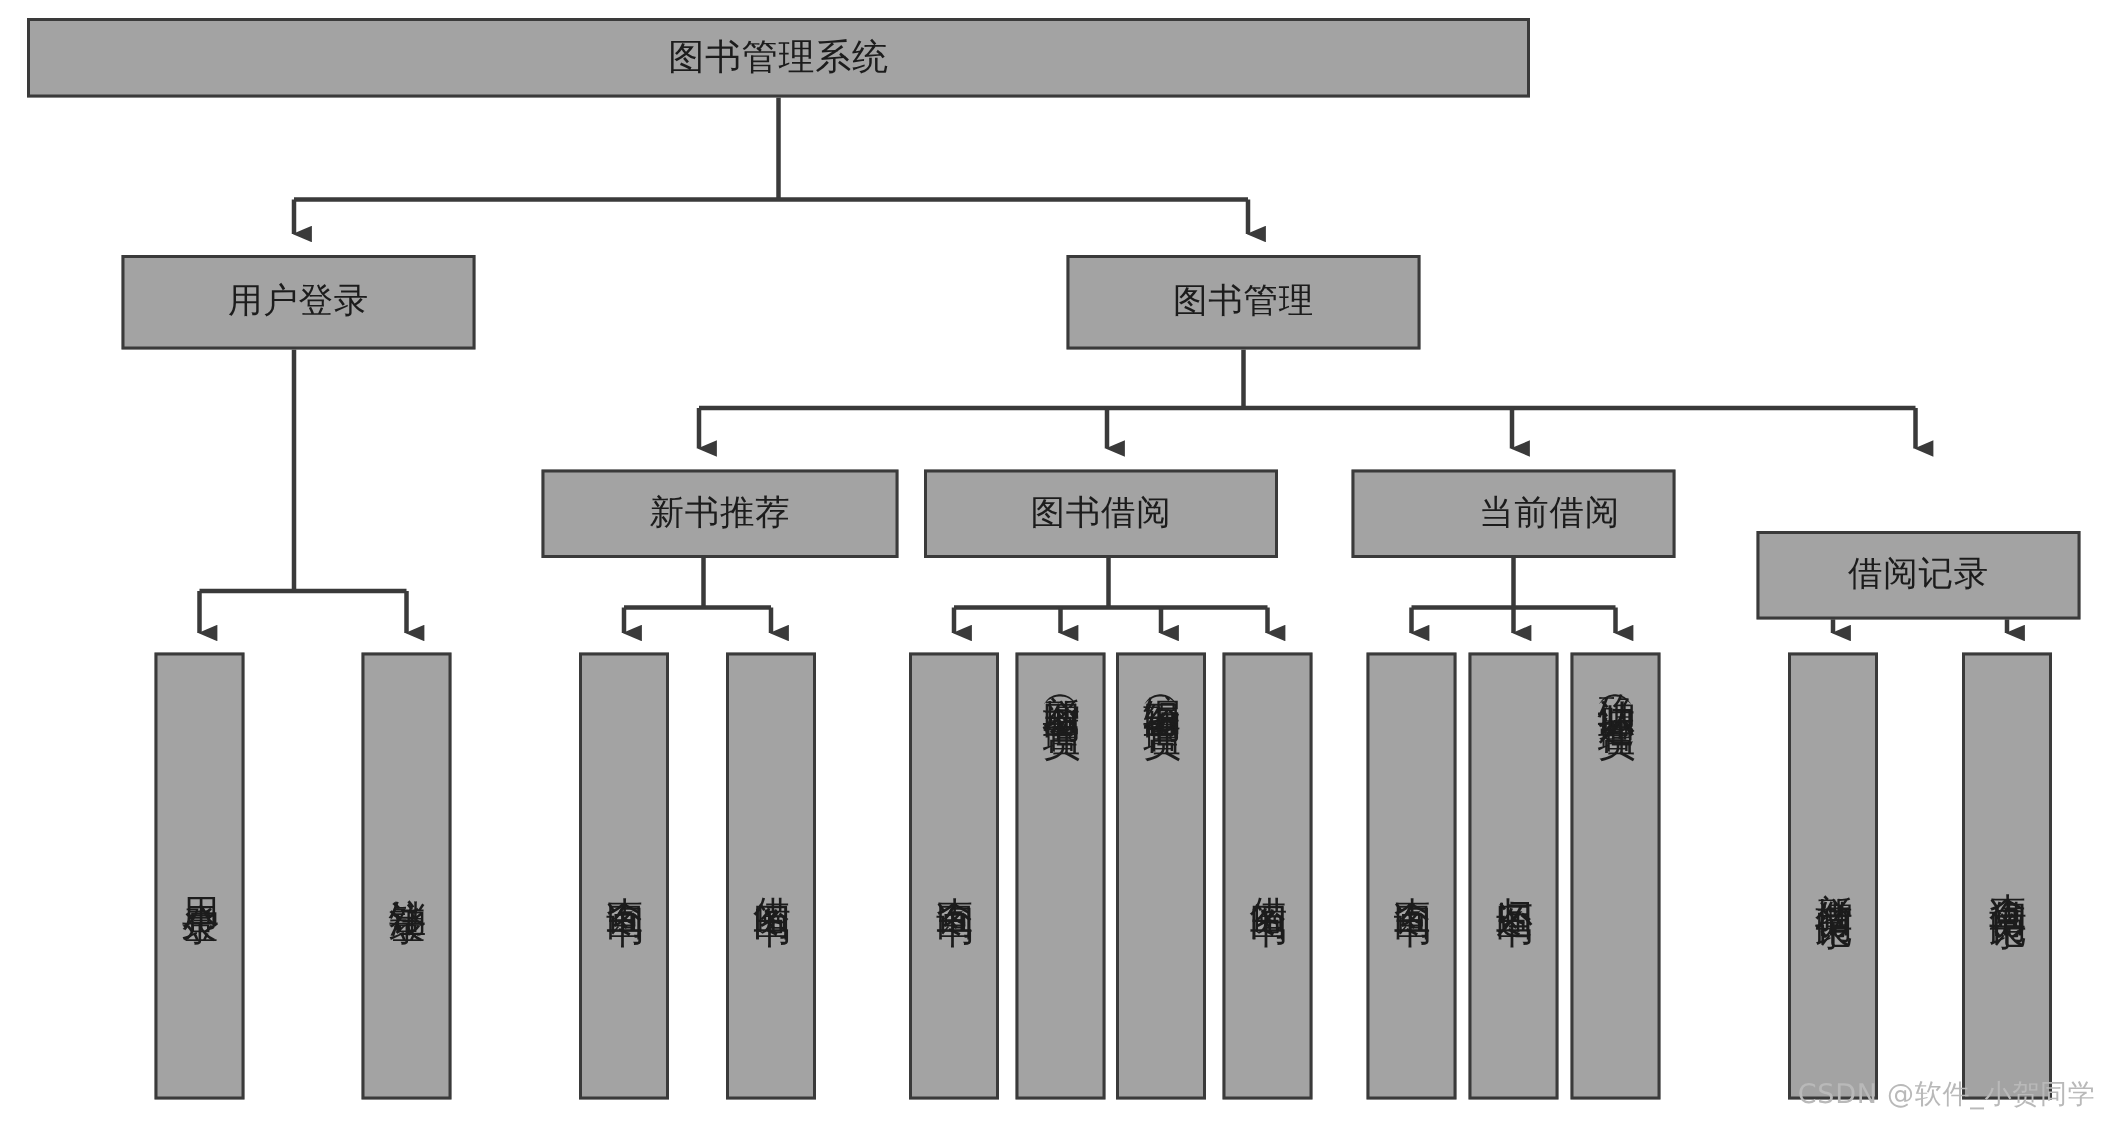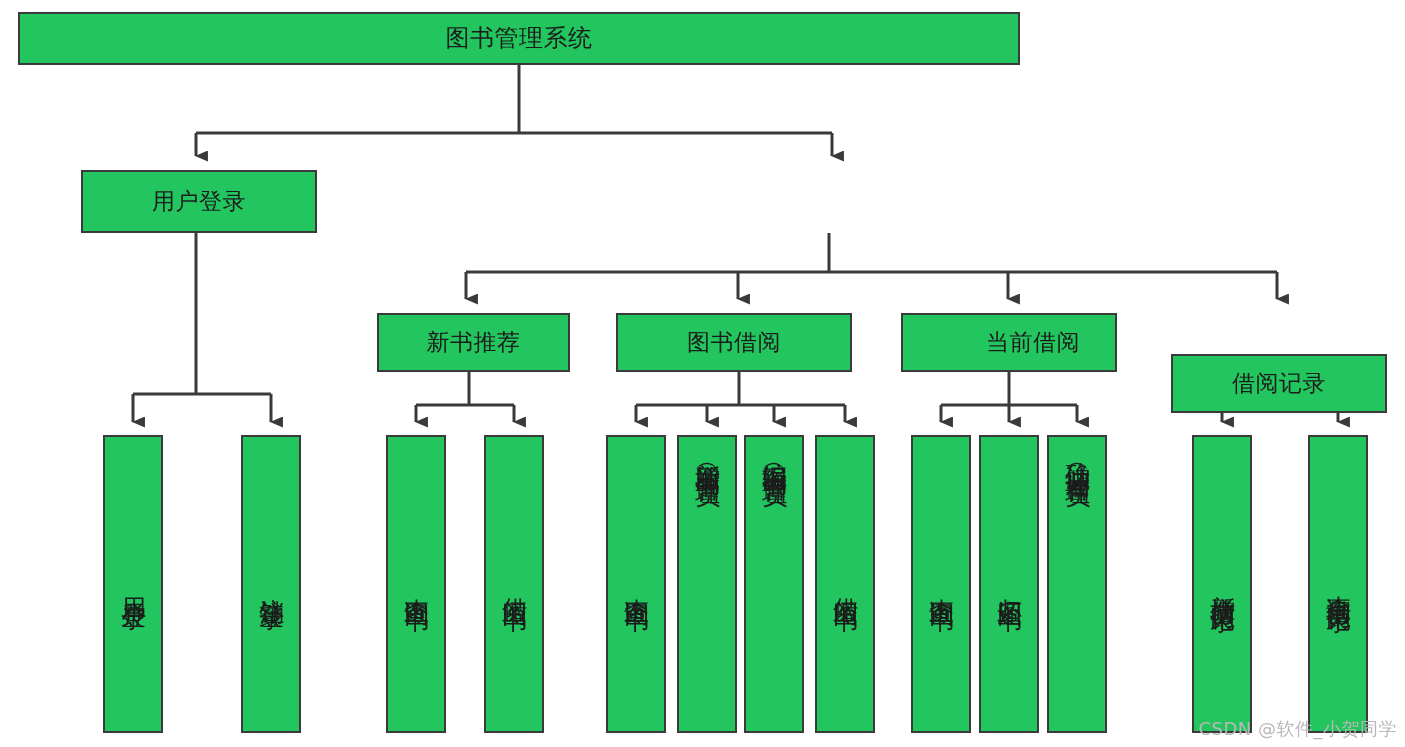--- a/index.html
+++ b/index.html
@@ -23,21 +23,21 @@
     left: 0;
     top: 0;
     width: 1405px;
     height: 747px;
     pointer-events: none;
   }
   .node {
     position: absolute;
     box-sizing: border-box;
     border: 2.5px solid #3a3a3a;
-    background: #22c55e;
+    background: #a3a3a3;
     display: flex;
     align-items: center;
     justify-content: center;
     color: #1c1c1c;
     z-index: 2;
   }
   .node .label {
     display: block;
     line-height: 1.18;
     letter-spacing: 0.5px;
@@ -133,22 +133,25 @@
     </g>
   </svg>
 
   <div class="node h root" style="left:18px; top:12px; width:1002px; height:53px;">
     <span class="label">图书管理系统</span>
   </div>
 
   <div class="node h" style="left:81px; top:170px; width:236px; height:63px;">
     <span class="label">用户登录</span>
   </div>
-
-  <div class="node h" style="left:377px; top:313px; width:193px; height:59px;">
+  <div class="node h" style="left:711px; top:170px; width:236px; height:63px;">
+    <span class="label">图书管理</span>
+  </div>
+
+  <div class="node h" style="left:361px; top:313px; width:238px; height:59px;">
     <span class="label">新书推荐</span>
   </div>
   <div class="node h" style="left:616px; top:313px; width:236px; height:59px;">
     <span class="label">图书借阅</span>
   </div>
   <div class="node h" style="left:901px; top:313px; width:216px; height:59px;padding-left:48px;">
     <span class="label">当前借阅</span>
   </div>
   <div class="node h" style="left:1171px; top:313px; width:216px; height:59px;margin-top:41px;">
     <span class="label">借阅记录</span>

